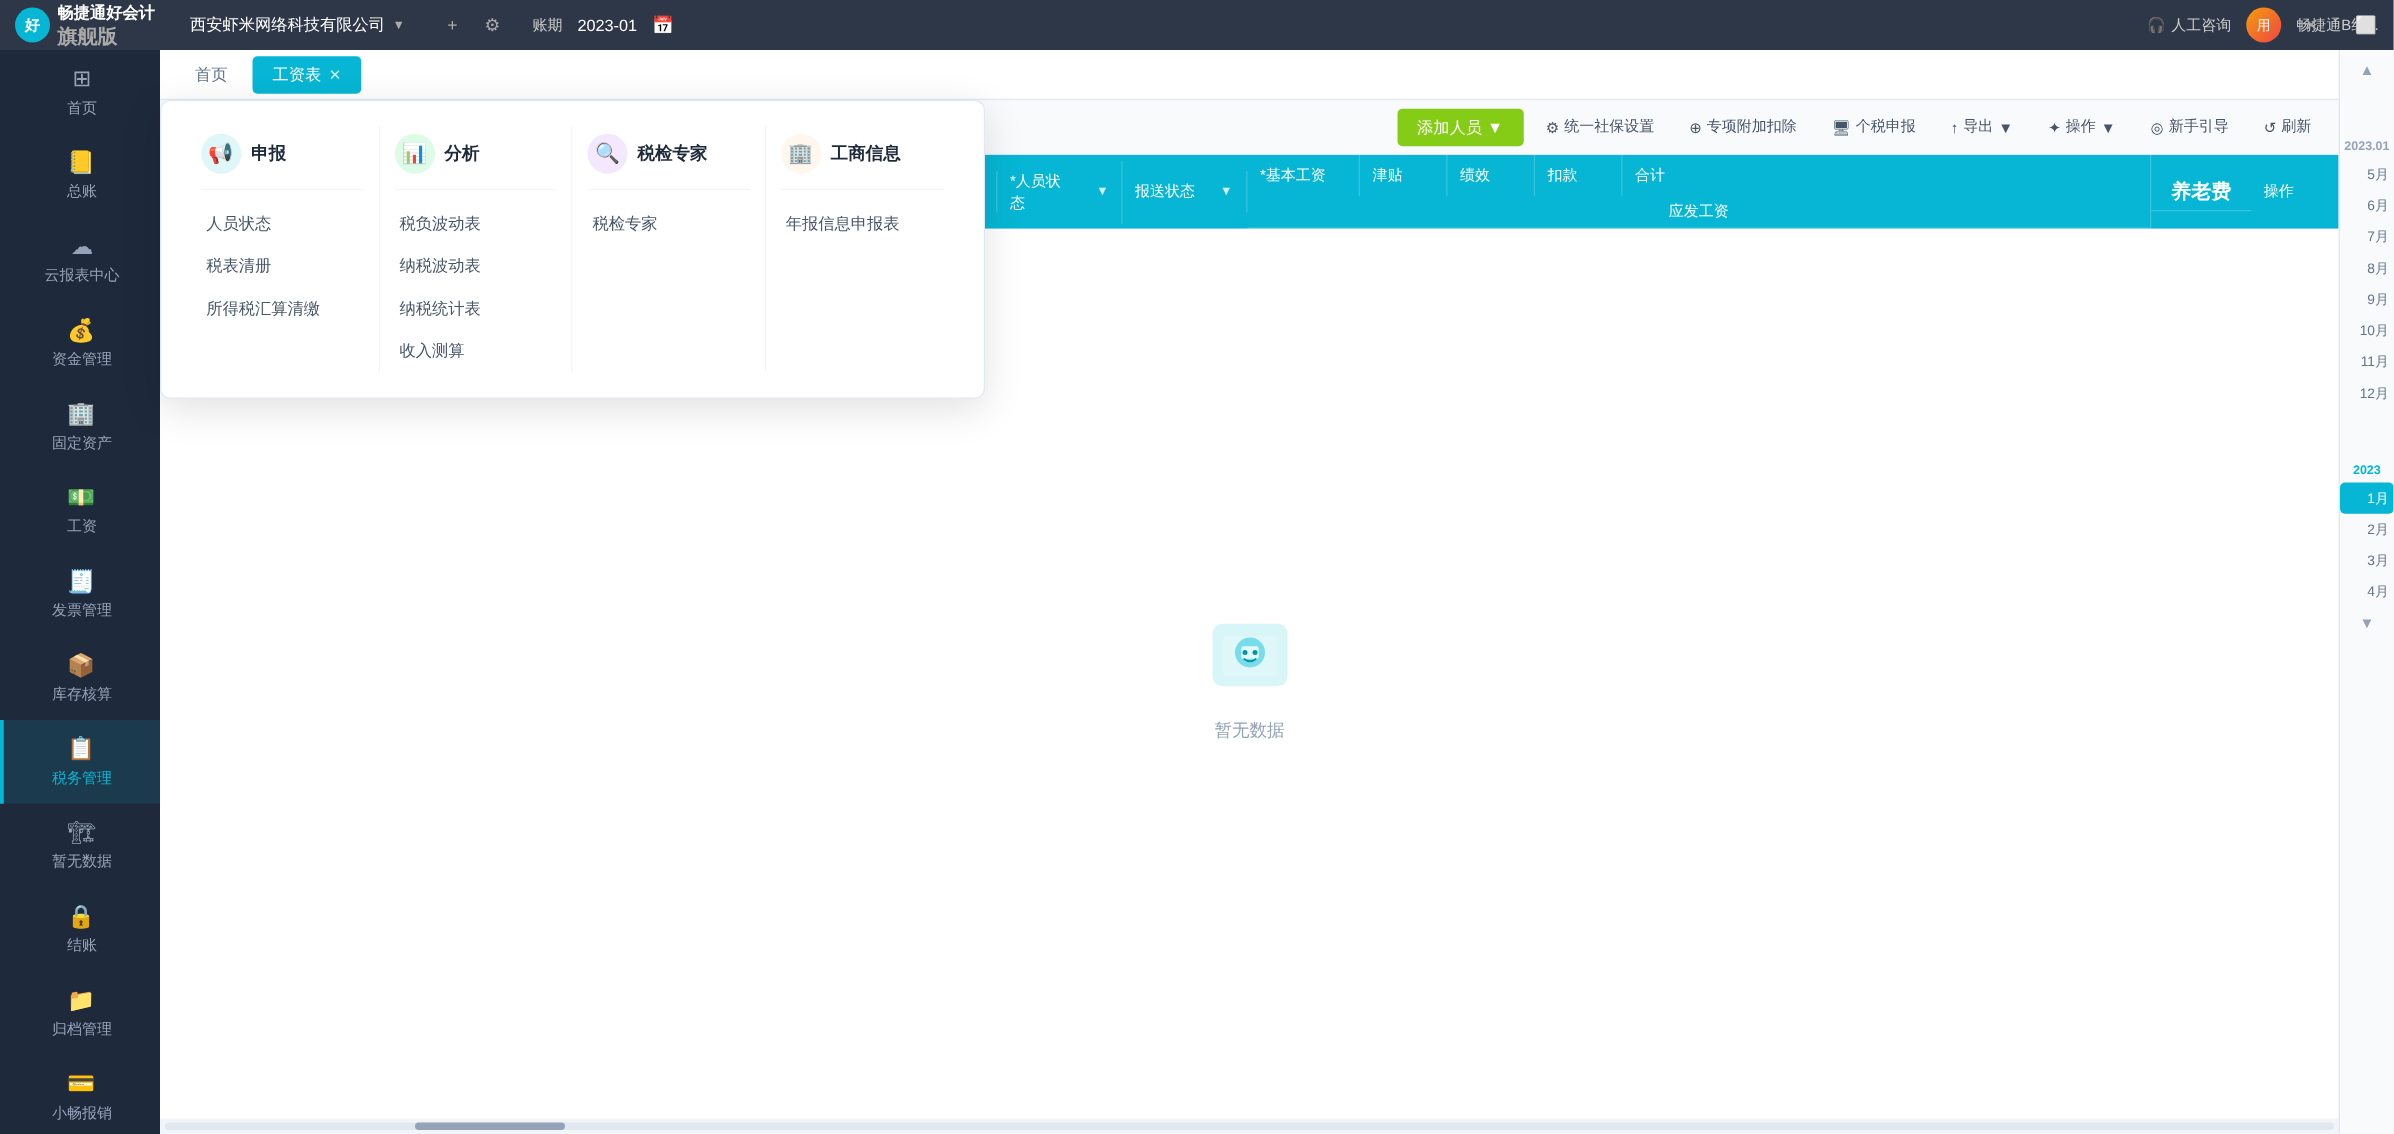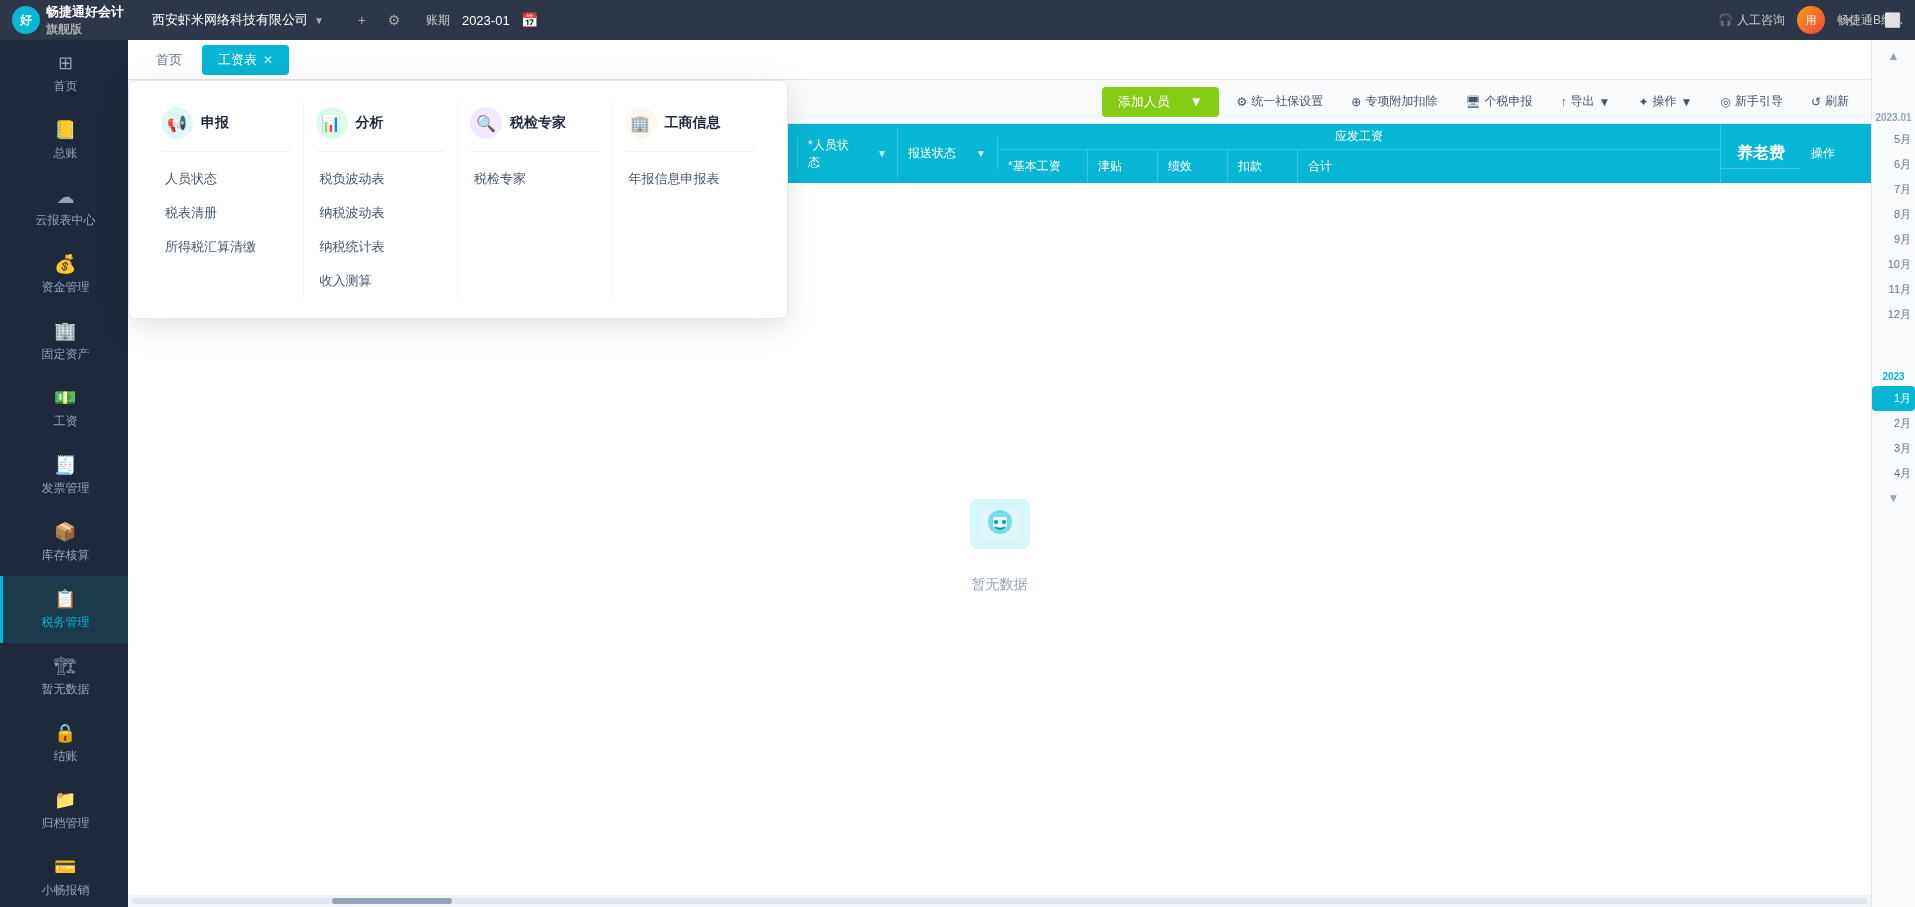--- a/index.html
+++ b/index.html
@@ -25,21 +25,21 @@
       min-width: 120px;
     }
     .logo-icon {
       width: 28px; height: 28px;
       background: #06b6d4;
       border-radius: 50%;
       display: flex; align-items: center; justify-content: center;
       color: white; font-size: 12px;
     }
     .logo-text-main { color: #fff; font-size: 13px; }
-    .logo-text-sub { color: #aaa; font-size: 12px; font-family: Liberation Mono, monospace; }
+    .logo-text-sub { color: #aaa; font-size: 16px; font-family: Liberation Mono, monospace; }
     .company-selector {
       display: flex; align-items: center; gap: 6px;
       color: #fff; font-size: 13px; cursor: pointer;
       padding: 4px 8px; border-radius: 4px;
     }
     .chevron-down { font-size: 10px; color: #aaa; }
     .top-icons { display: flex; align-items: center; gap: 8px; margin-left: 6px; }
     .top-icon-btn {
       width: 24px; height: 24px;
       color: #aaa; cursor: pointer; font-size: 14px;
@@ -110,21 +110,21 @@
       display: flex; align-items: center; gap: 6px;
       border: 1px solid #e2e8f0; border-radius: 4px;
       padding: 4px 8px; background: #fff; min-width: 160px;
       color: #94a3b8; font-size: 13px;
     }
     .search-icon { color: #94a3b8; font-size: 13px; }
     .toolbar-spacer { flex: 1; }
     .add-btn {
       background: #84cc16; color: #fff; border: none;
       padding: 6px 16px; border-radius: 4px; cursor: pointer;
-      font-size: 13px; display: flex; align-items: center; gap: 20px;
+      font-size: 13px; display: flex; align-items: center; gap: 4px;
     }
     .toolbar-action-btn {
       display: flex; align-items: center; gap: 4px;
       padding: 5px 10px; border: none; background: transparent;
       cursor: pointer; color: #475569; font-size: 12px; border-radius: 4px;
     }
 
     
     .table-header {
       display: flex; align-items: center;
@@ -409,38 +409,38 @@
       <div class="th-cell" style="width:100px;">
         <span>*人员状态</span>
         <span class="th-filter">▼</span>
       </div>
       <div class="th-cell" style="width:100px;">
         <span>报送状态</span>
         <span class="th-filter">▼</span>
       </div>
 
       <div style="display:flex;flex-direction:column;flex:1;border-right:1px solid rgba(255,255,255,0.2);">
-        <div style="text-align:center;padding:4px;font-size:12px;border-bottom:1px solid rgba(255,255,255,0.2);">应发工资</div>
         <div style="display:flex;">
           <div class="th-cell" style="width:90px;">
               <span>*基本工资</span>
             </div>
           <div class="th-cell" style="width:70px;">
               <span>津贴</span>
             </div>
           <div class="th-cell" style="width:70px;">
               <span>绩效</span>
             </div>
           <div class="th-cell" style="width:70px;">
               <span>扣款</span>
             </div>
           <div class="th-cell" style="width:70px;">
               <span>合计</span>
             </div>
         </div>
+        <div style="text-align:center;padding:4px;font-size:12px;border-bottom:1px solid rgba(255,255,255,0.2);">应发工资</div>
       </div>
 
       <div style="display:flex;flex-direction:column;width:80px;">
         <div style="text-align:center;padding:4px;font-size:16px;border-bottom:1px solid rgba(255,255,255,0.2);font-weight:bold;">养老费</div>
         <div style="flex:1;"></div>
       </div>
 
       <div class="th-cell" style="width:70px;">
         <span>操作</span>
       </div>

